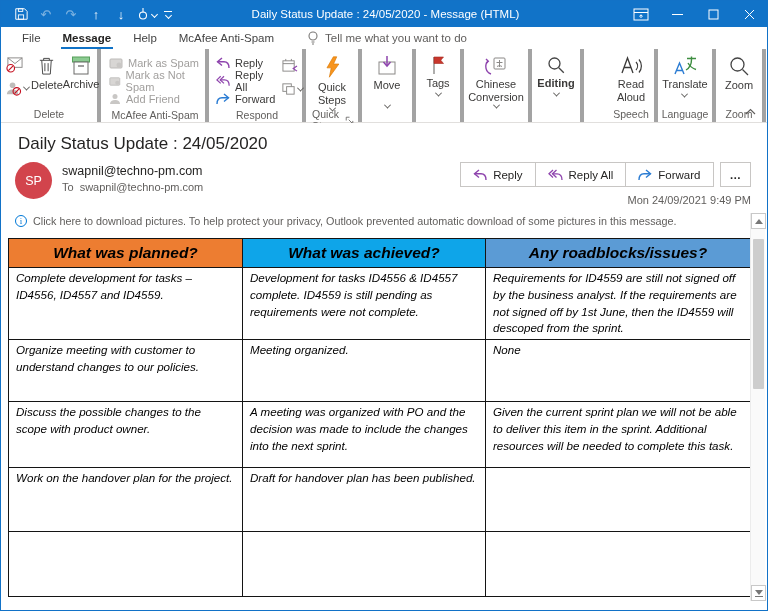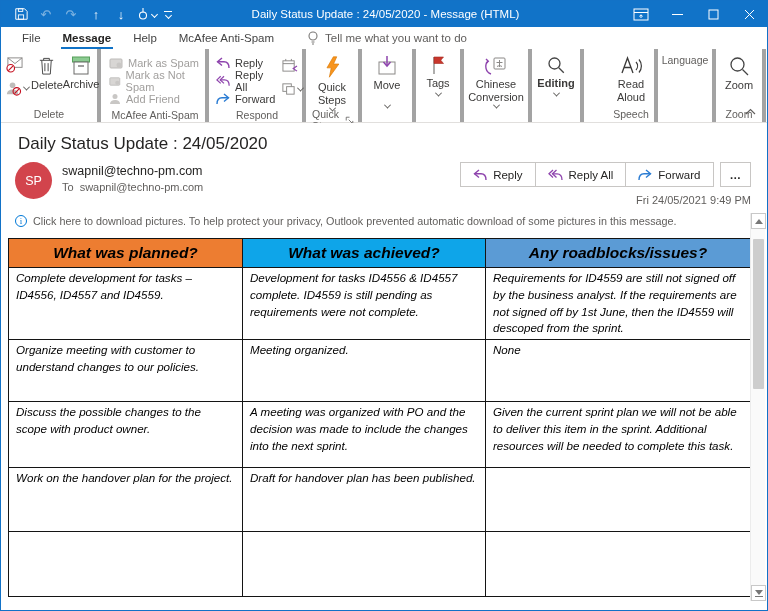--- a/index.html
+++ b/index.html
@@ -367,20 +367,33 @@
             </svg>
           <span class="lbl">
               <span>Read Aloud</span>
             </span>
         </div>
       </div>
       <div class="rlabel">Speech</div>
     </div>
 
     <div class="rgroup" style="width:58px;">
+      <div class="rbody" style="justify-content:center;">
+        <div class="bigbtn" style="width:54px;">
+          <svg width="26" height="21" viewBox="0 0 26 21">
+              <path d="M3 19L7.5 8l4.5 11M4.8 15.5h5.4" fill="none" stroke="#2B7CD3" stroke-width="1.4"></path>
+              <path d="M15 3.5h9M19.5 1.5v3c0 5-2 8.5-5.5 10.5" fill="none" stroke="#3E8E41" stroke-width="1.4"></path>
+              <path d="M16 8c2 3.5 4.5 5.5 8 6.5" fill="none" stroke="#3E8E41" stroke-width="1.4"></path>
+            </svg>
+          <span class="lbl" style="flex-direction:column; display:flex; gap:2px; align-items:center;">
+              <span>Translate</span>
+              <span class="chev"></span>
+            </span>
+        </div>
+      </div>
       <div class="rlabel">Language</div>
     </div>
 
     <div class="rgroup" style="width:50px;">
       <div class="rbody" style="justify-content:center;">
         <div class="bigbtn">
           <svg width="22" height="22" viewBox="0 0 22 22">
               <circle cx="9.5" cy="9.5" r="6.5" fill="none" stroke="#444" stroke-width="1.3"></circle>
               <path d="M14.5 14.5l5.5 5.5" stroke="#444" stroke-width="1.3"></path>
             </svg>
@@ -429,21 +442,21 @@
           </div>
           <div class="act-btn">
             <svg width="14" height="12" viewBox="0 0 14 12">
                 <path d="M8 1l4.5 3.8L8 8.5" fill="none" stroke="#2B7CD3" stroke-width="1.4"></path>
                 <path d="M12.5 4.8H6c-3 0-5 2-5 6.2" fill="none" stroke="#2B7CD3" stroke-width="1.4"></path>
               </svg>
             <span>Forward</span>
           </div>
           <div class="act-btn more">…</div>
         </div>
-        <div class="sent-date">Fri 24/05/2021 9:49 PM</div>
+        <div class="sent-date">Mon 24/09/2021 9:49 PM</div>
       </div>
     </div>
 
     <div class="infobar">
       <span class="info-i"></span>
       <span>Click here to download pictures. To help protect your privacy, Outlook prevented automatic download of some pictures in this message.</span>
     </div>
 
     <table class="status">
       <colgroup>

